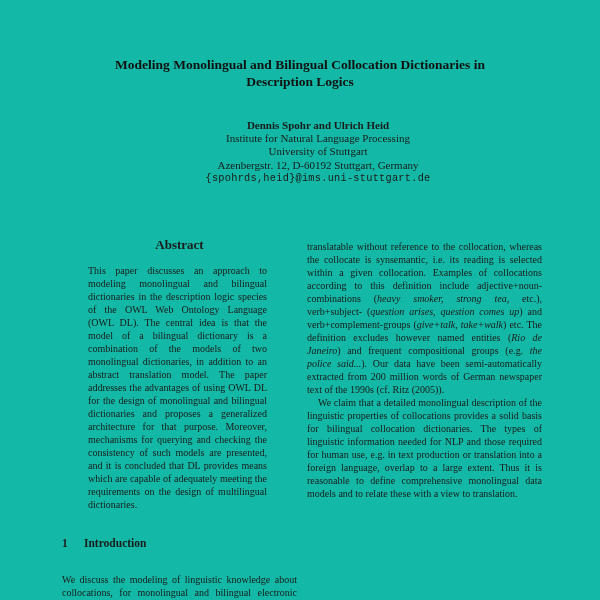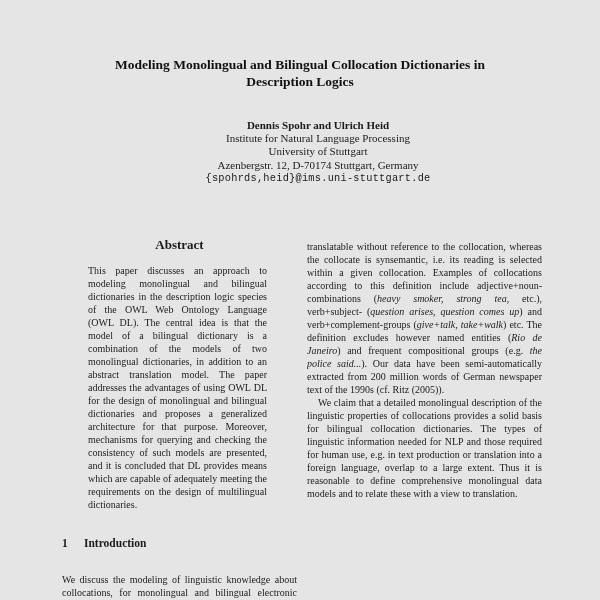--- a/index.html
+++ b/index.html
@@ -2,21 +2,21 @@
 <html><head>
 <meta charset="utf-8">
 <style>
   html, body { margin: 0; padding: 0; }
   body {
     width: 600px; height: 600px; overflow: hidden;
     background: #ffffff;
   }
   .page {
     position: relative; width: 600px; height: 600px;
-    background: #e5e5e5;
+    background: #14b8a6;
     font-family: "Liberation Serif", "DejaVu Serif", serif;
     color: #1b1b1b;
   }
   .title {
     position: absolute; top: 56px; left: 40px; right: 40px; margin: 0;
     text-align: center; font-size: 13.5px; line-height: 17px; font-weight: bold;
     color: #111;
   }
   .tline { display: block; }
   .authors {
@@ -58,21 +58,21 @@
 
   <h1 class="title">
     <span class="tline">Modeling Monolingual and Bilingual Collocation Dictionaries in</span>
     <span class="tline">Description Logics</span>
   </h1>
 
   <div class="authors">
     <div class="names">Dennis Spohr and Ulrich Heid</div>
     <div>Institute for Natural Language Processing</div>
     <div>University of Stuttgart</div>
-    <div>Azenbergstr. 12, D-70174 Stuttgart, Germany</div>
+    <div>Azenbergstr. 12, D-60192 Stuttgart, Germany</div>
     <div class="email">{spohrds,heid}@ims.uni-stuttgart.de</div>
   </div>
 
   <div class="col col-left">
     <div class="abs-heading">Abstract</div>
     <p class="abs-body">This paper discusses an approach to modeling monolingual and bilingual dictionaries in the description logic species of the OWL Web Ontology Language (OWL DL). The central idea is that the model of a bilingual dictionary is a combination of the models of two monolingual dictionaries, in addition to an abstract translation model. The paper addresses the advantages of using OWL DL for the design of monolingual and bilingual dictionaries and proposes a generalized architecture for that purpose. Moreover, mechanisms for querying and checking the consistency of such models are presented, and it is concluded that DL provides means which are capable of adequately meeting the requirements on the design of multilingual dictionaries.</p>
     <div class="sec-heading">
       <span class="sec-num">1</span><span>Introduction</span>
     </div>
     <p class="body">We discuss the modeling of linguistic knowledge about collocations, for monolingual and bilingual electronic dictionaries, for multiple uses in NLP</p>

